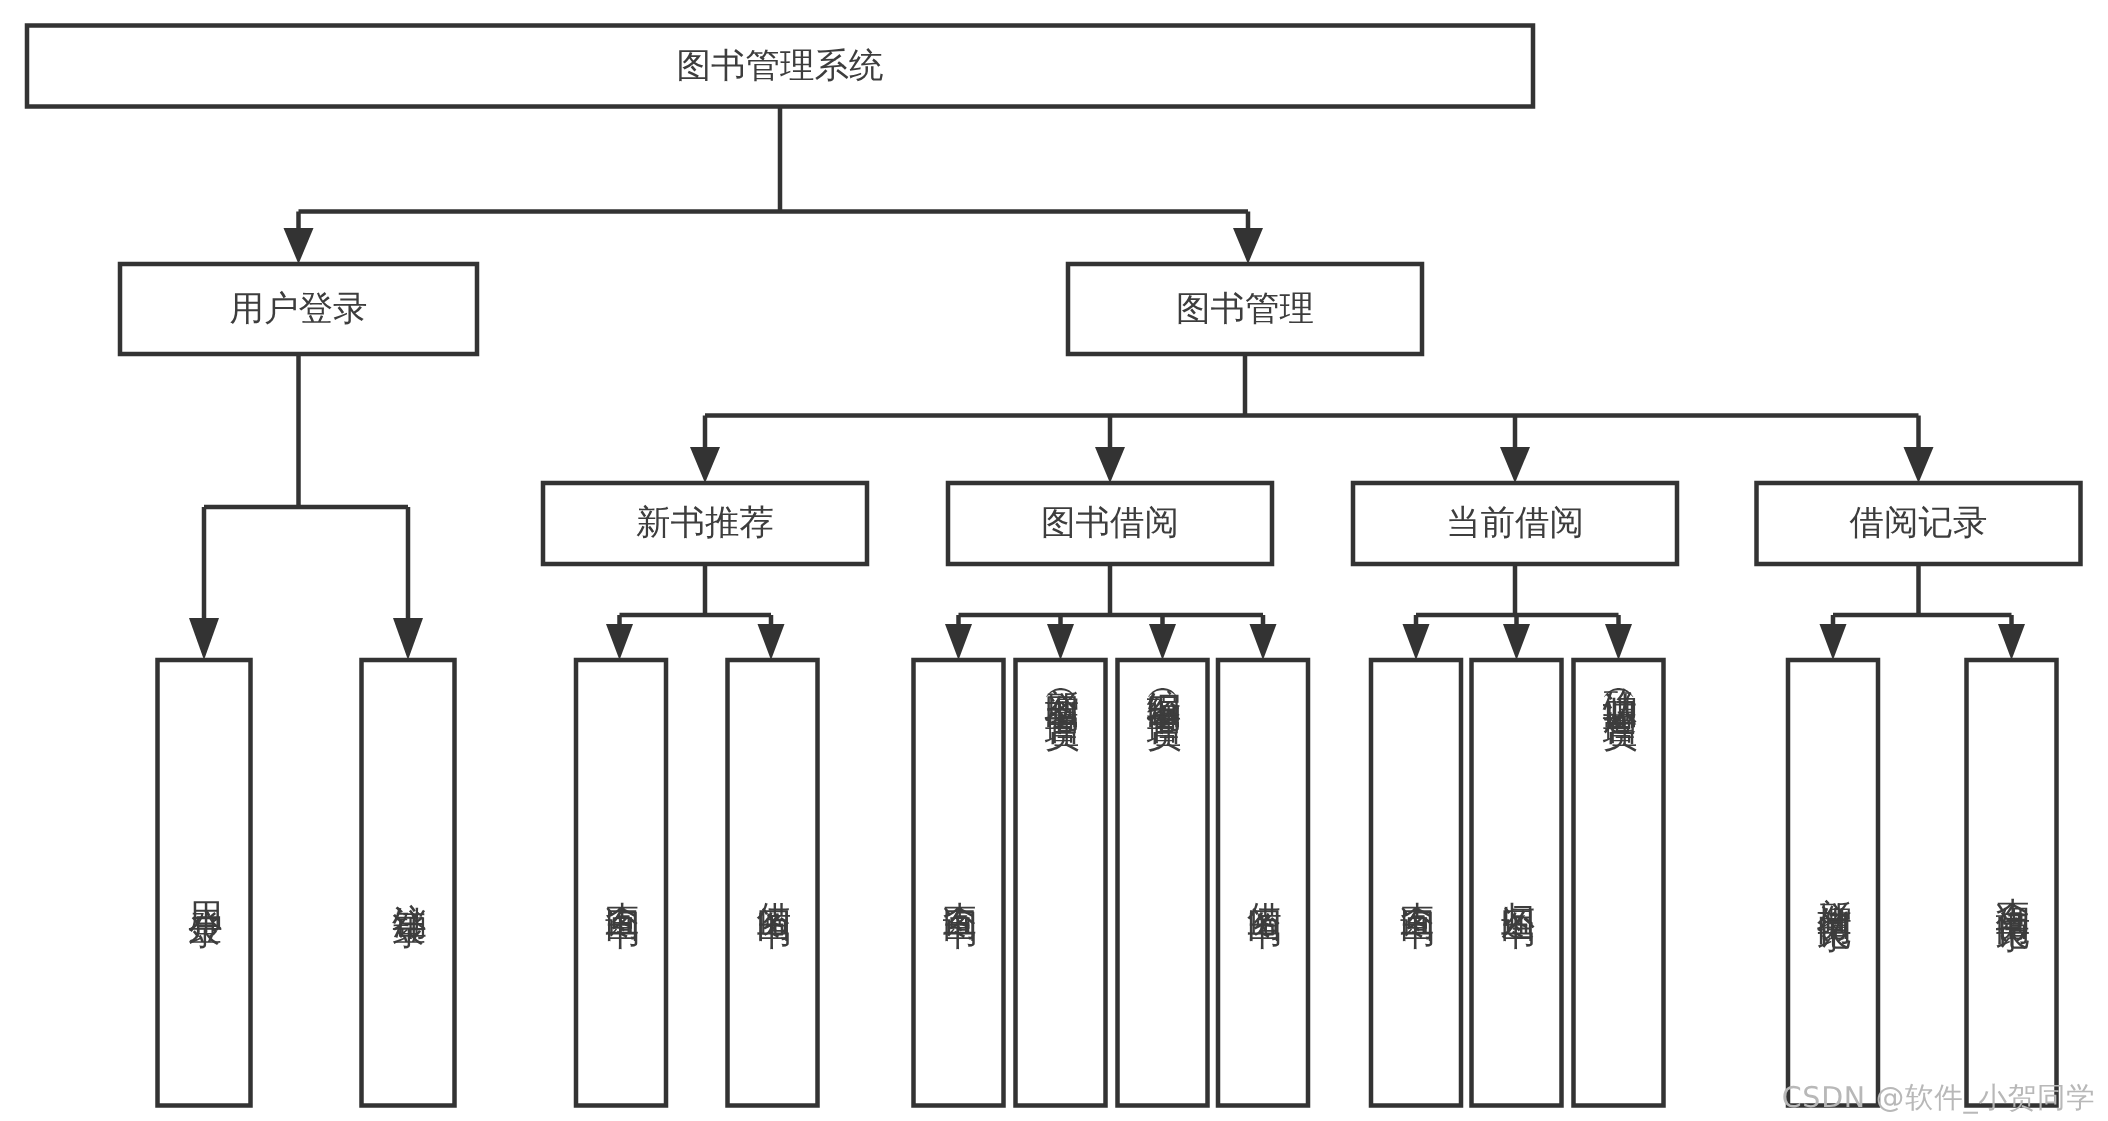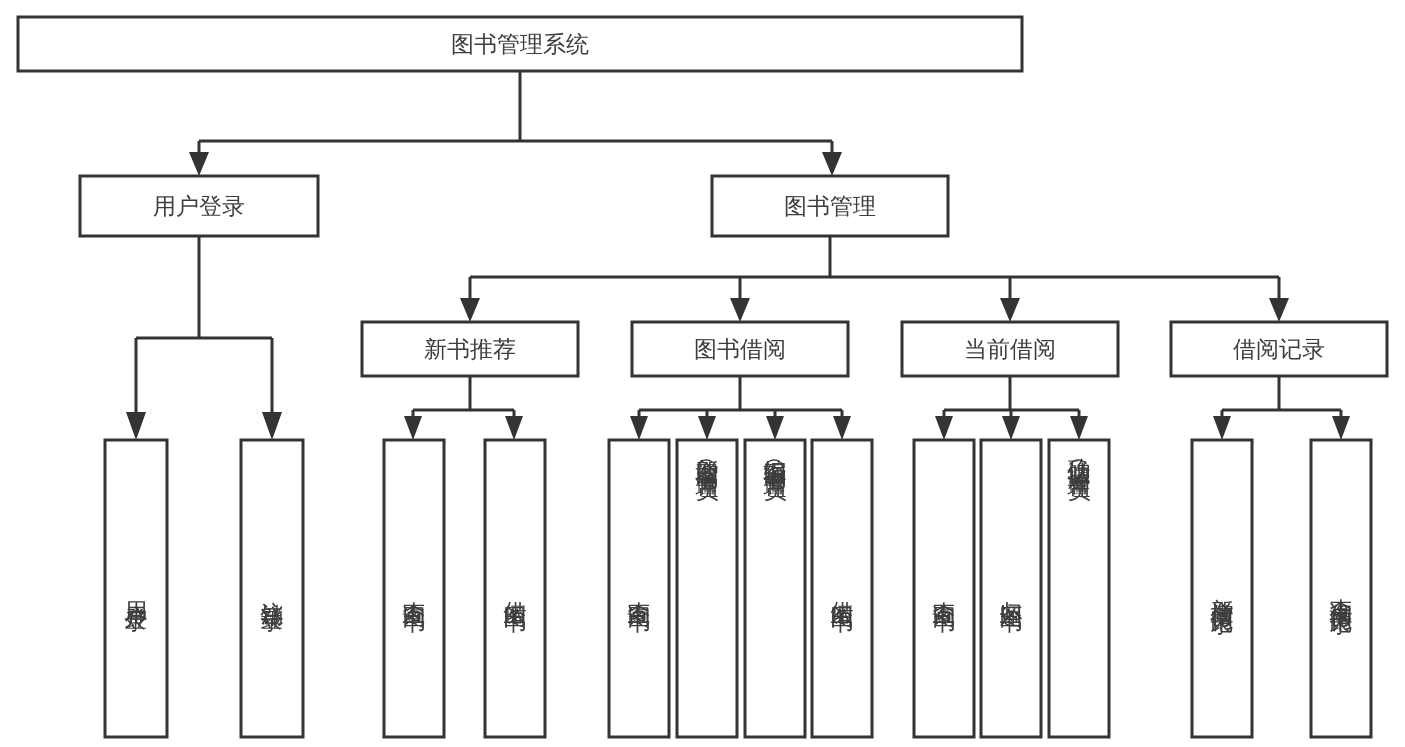--- a/index.html
+++ b/index.html
@@ -284,14 +284,15 @@
   </div>
 
   <div class="vert-label-wrap" style="left:1192px; top:436px; width:60px; height:297px;">
     <div class="vert-label">新增借阅记录</div>
   </div>
 
   <div class="vert-label-wrap" style="left:1311px; top:436px; width:60px; height:297px;">
     <div class="vert-label">查询借阅记录</div>
   </div>
 
+  <div id="watermark">CSDN @软件_小贺同学</div>
 
 </div>
 
 </body></html>

